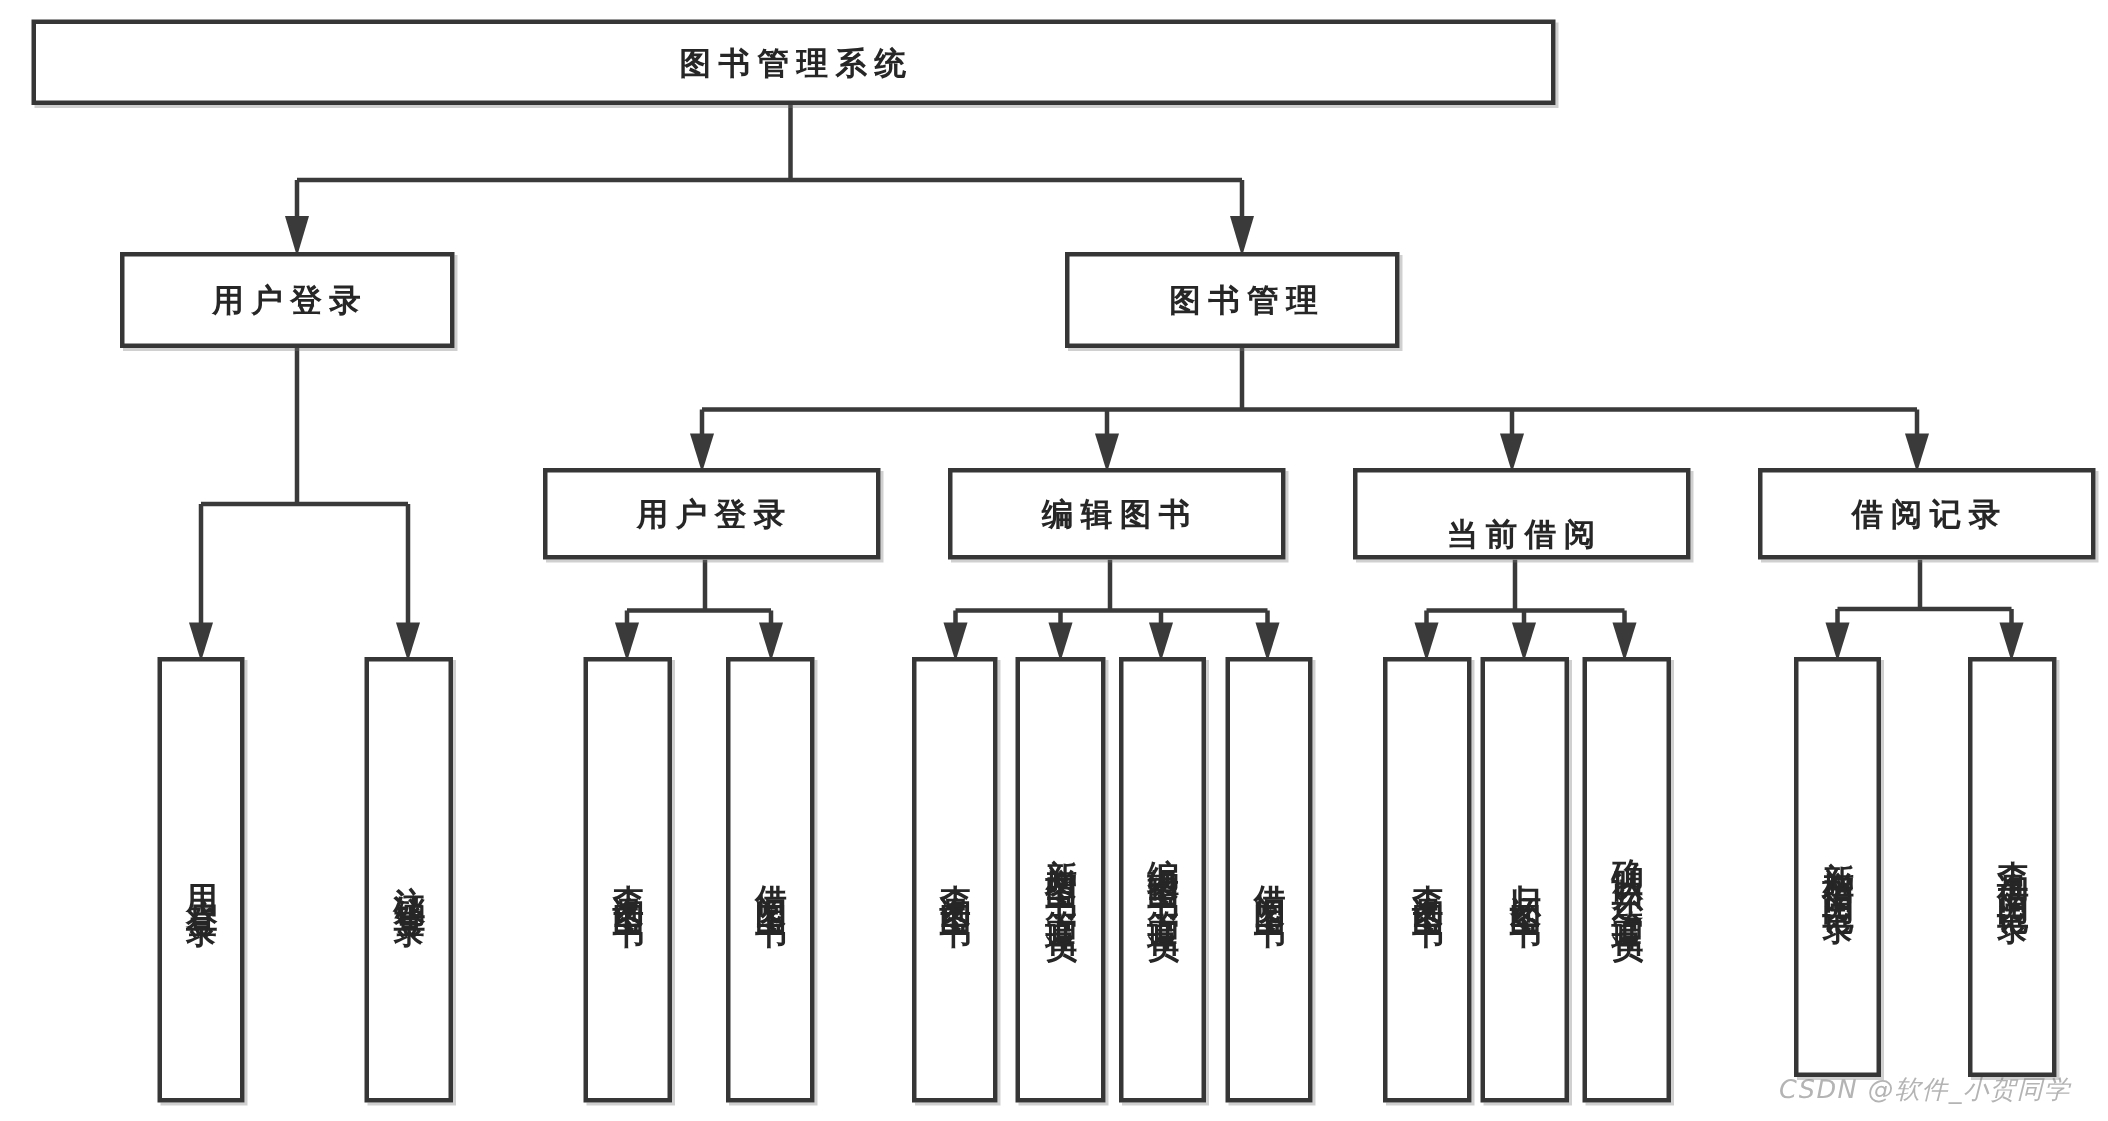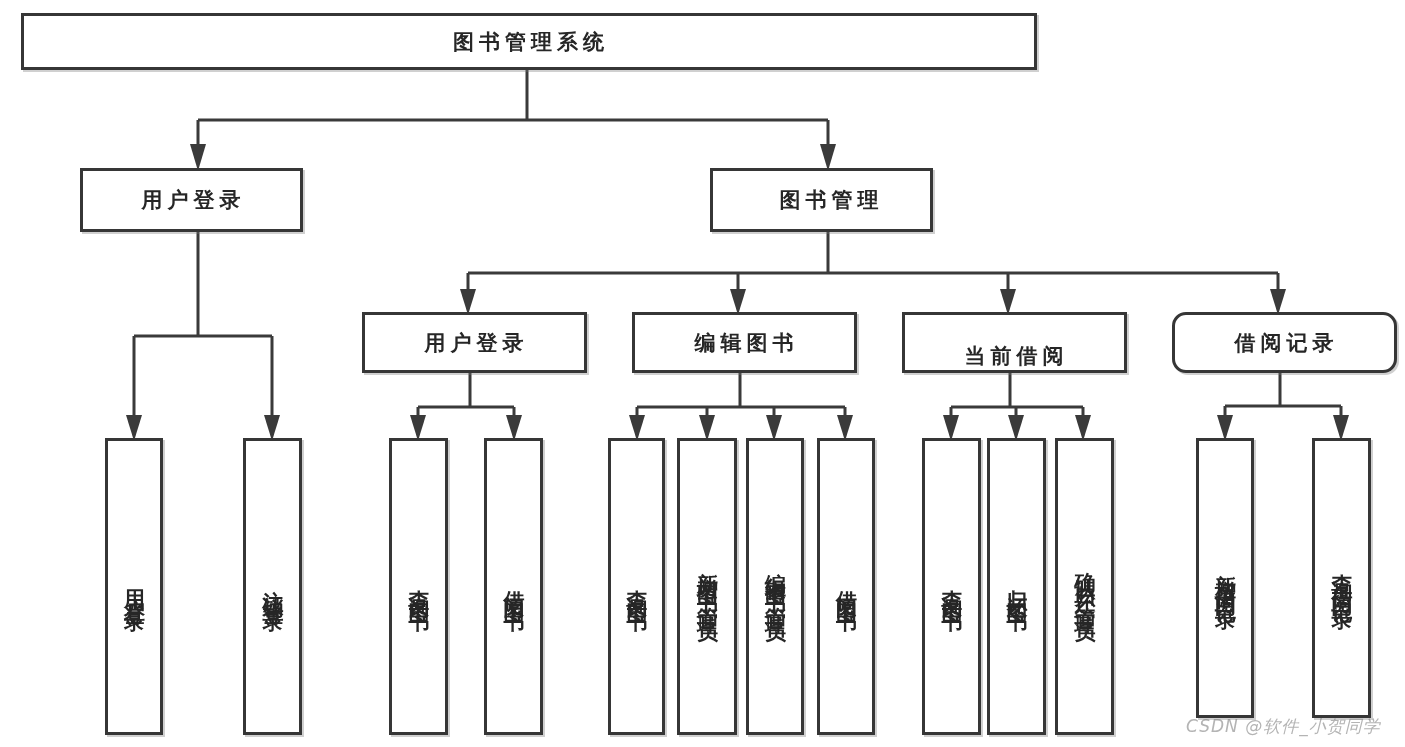--- a/index.html
+++ b/index.html
@@ -84,21 +84,21 @@
 
 <div class="node hbox" style="left:362px;top:312px;width:225px;height:61px;">
   <span class="lbl">用户登录</span>
 </div>
 <div class="node hbox" style="left:632px;top:312px;width:225px;height:61px;">
   <span class="lbl">编辑图书</span>
 </div>
 <div class="node hbox" style="left:902px;top:312px;width:225px;height:61px;align-items:flex-end;">
   <span class="lbl">当前借阅</span>
 </div>
-<div class="node hbox" style="left:1172px;top:312px;width:225px;height:61px;border-radius:14px;">
+<div class="node hbox" style="left:1172px;top:312px;width:225px;height:61px;">
   <span class="lbl">借阅记录</span>
 </div>
 
 <div class="node vbox" style="left:105px;top:438px;width:58px;height:297px;">
   <span class="lbl">用户登录</span>
 </div>
 <div class="node vbox" style="left:243px;top:438px;width:59px;height:297px;">
   <span class="lbl">注销登录</span>
 </div>
 

